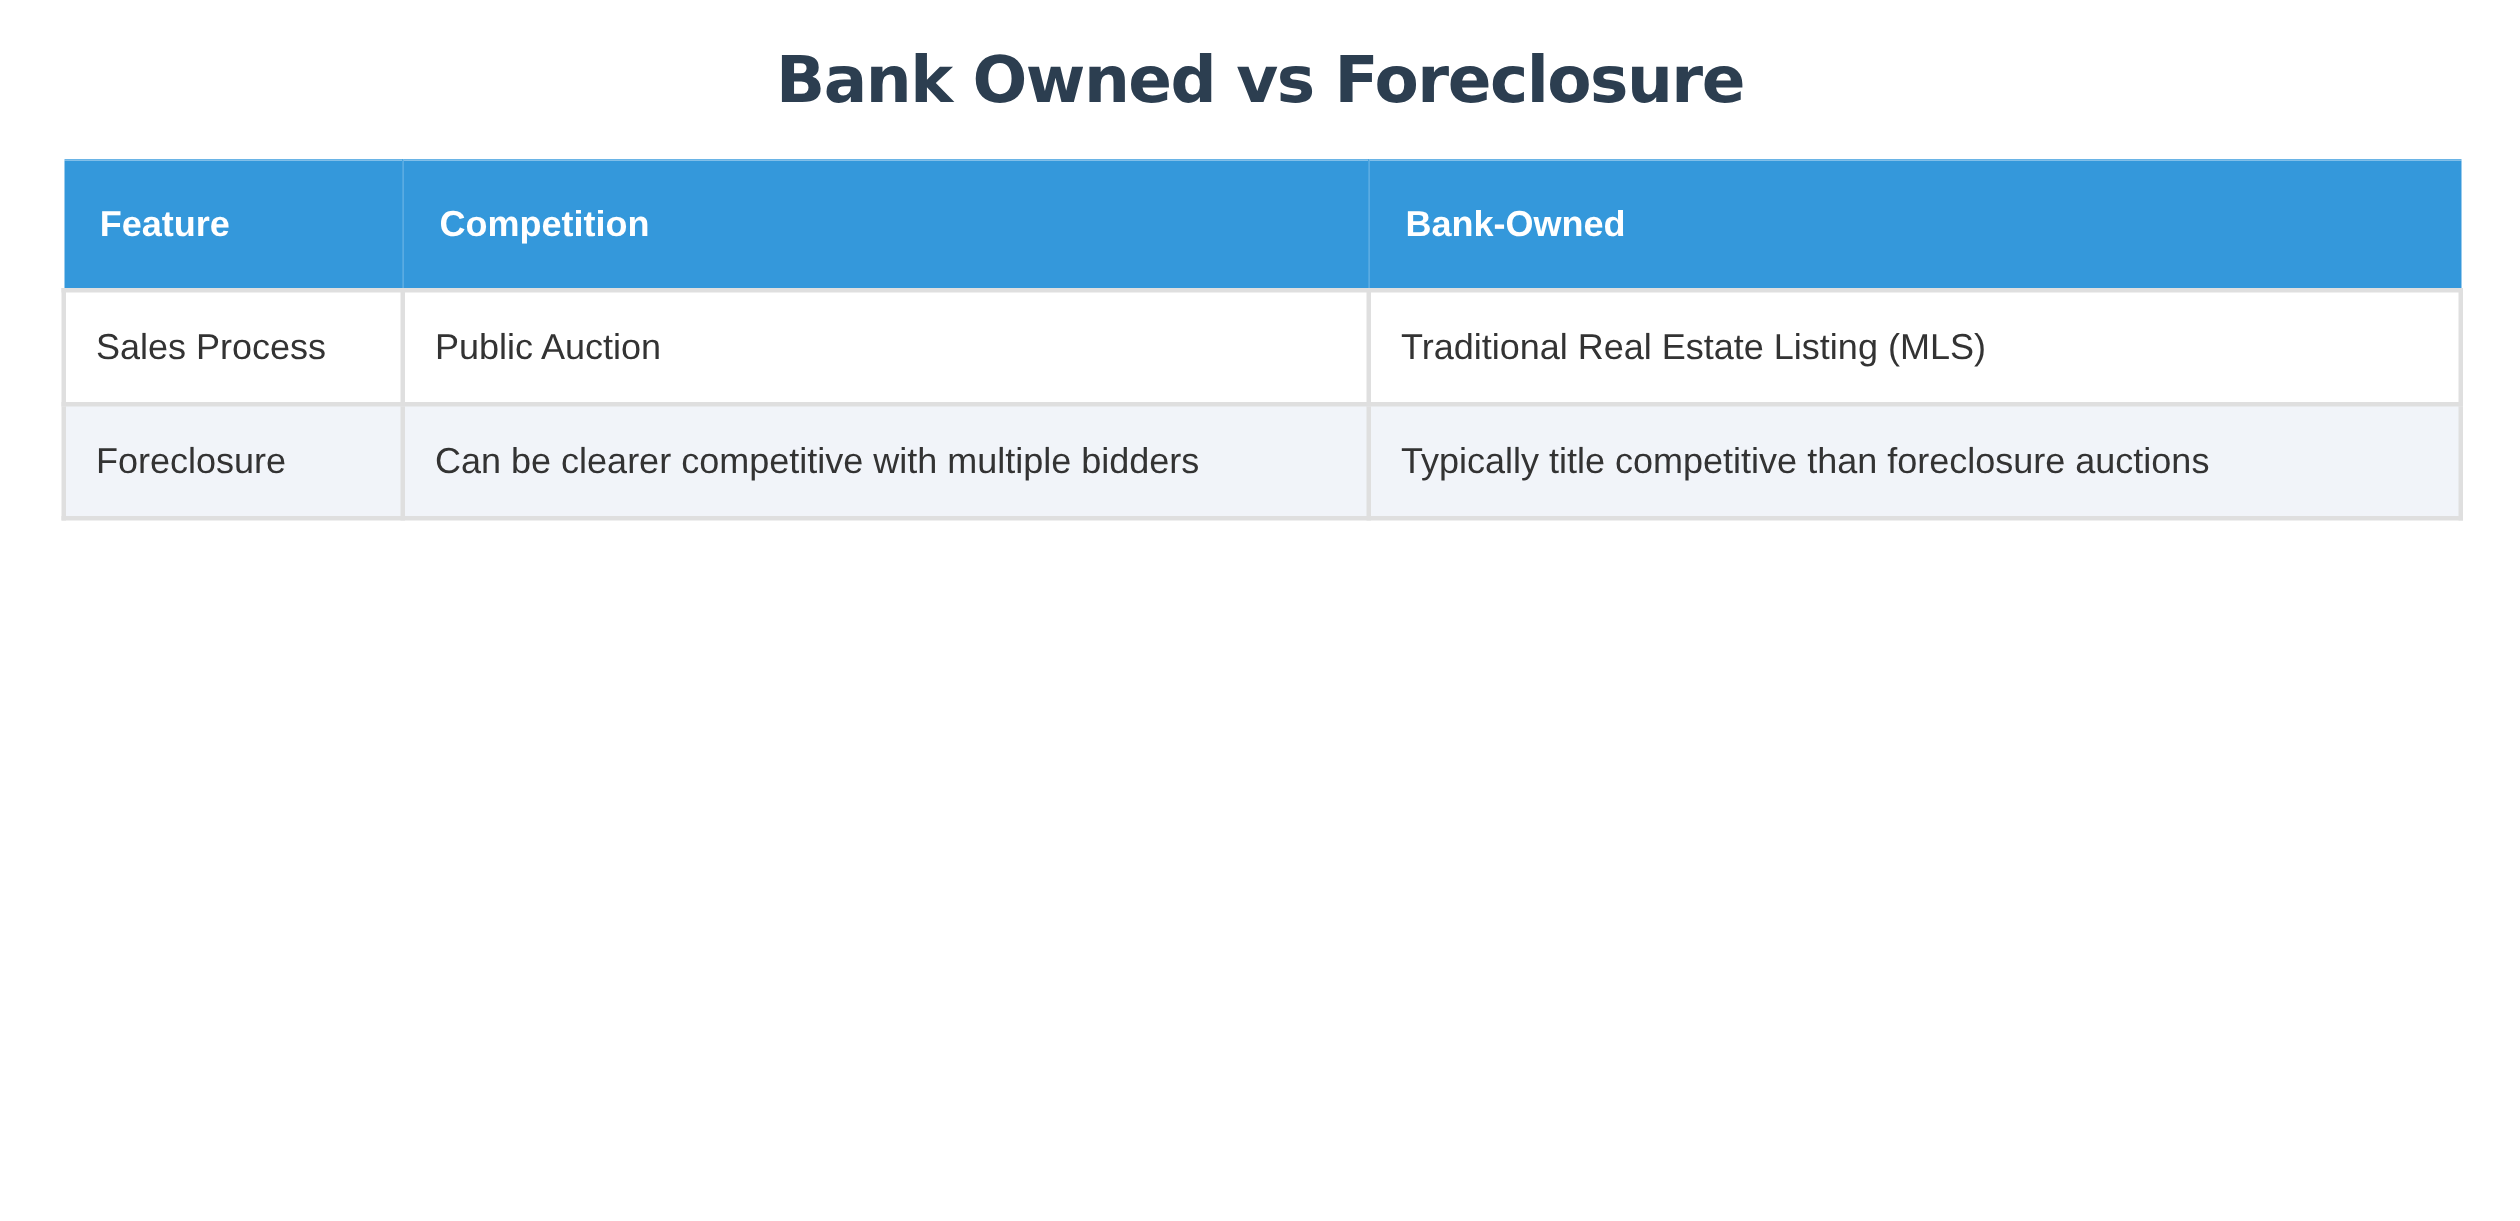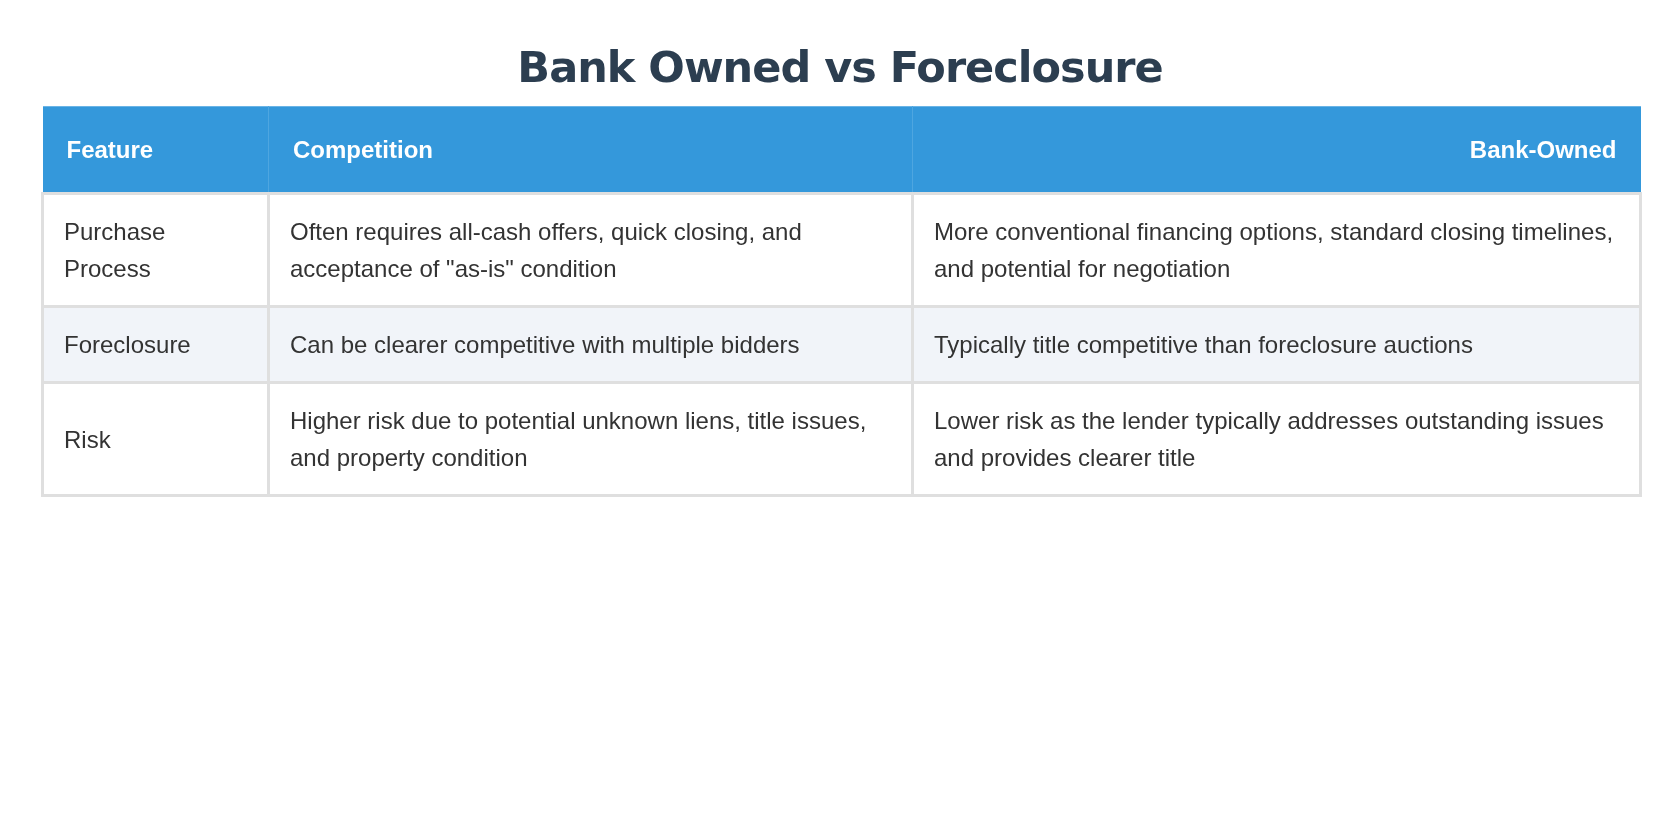--- a/index.html
+++ b/index.html
@@ -10,21 +10,21 @@
     body {
       width: 1680px;
       height: 814px;
       position: relative;
       overflow: hidden;
       font-family: "Liberation Sans", sans-serif;
       color: #333333;
     }
     .page-title {
       position: absolute;
-      top: 36px;
+      top: 23px;
       left: 0;
       width: 1680px;
       text-align: center;
       font-family: "DejaVu Sans", sans-serif;
       font-weight: bold;
       font-size: 43px;
       letter-spacing: -1px;
       color: #2c3e50;
       margin: 0;
       line-height: 62px;
@@ -47,21 +47,21 @@
       font-weight: bold;
       font-size: 24px;
       text-align: left;
       height: 85px;
       padding: 0 24px;
       border-right: 1px solid #4ea6e0;
       border-top: 1px solid #6ab4e6;
       border-bottom: 2px solid #d9d9d9;
       vertical-align: middle;
     }
-    thead th:last-child { border-right: none; text-align: right; }
+    thead th:last-child { border-right: none; }
     tbody td {
       font-size: 24px;
       line-height: 37px;
       padding: 0 20px;
       border: 3px solid #dfdfdf;
       vertical-align: middle;
       color: #333333;
     }
     tbody tr:nth-child(odd) td { background: #ffffff; }
     tbody tr:nth-child(even) td { background: #f1f4f9; }
@@ -80,29 +80,24 @@
       <col class="c3">
   </colgroup>
   <thead>
     <tr>
       <th>Feature</th>
       <th>Competition</th>
       <th>Bank-Owned</th>
     </tr>
   </thead>
   <tbody>
-    <tr class="h-double">
-      <td>Purchase Process</td>
-      <td>Often requires all-cash offers, quick closing, and acceptance of "as-is" condition</td>
-      <td>More conventional financing options, standard closing timelines, and potential for negotiation</td>
+    <tr class="h-single">
+      <td>Sales Process</td>
+      <td>Public Auction</td>
+      <td>Traditional Real Estate Listing (MLS)</td>
     </tr>
     <tr class="h-single">
       <td>Foreclosure</td>
       <td>Can be clearer competitive with multiple bidders</td>
       <td>Typically title competitive than foreclosure auctions</td>
     </tr>
-    <tr class="h-double">
-      <td>Risk</td>
-      <td>Higher risk due to potential unknown liens, title issues, and property condition</td>
-      <td>Lower risk as the lender typically addresses outstanding issues and provides clearer title</td>
-    </tr>
   </tbody>
 </table>
 
 </body></html>

